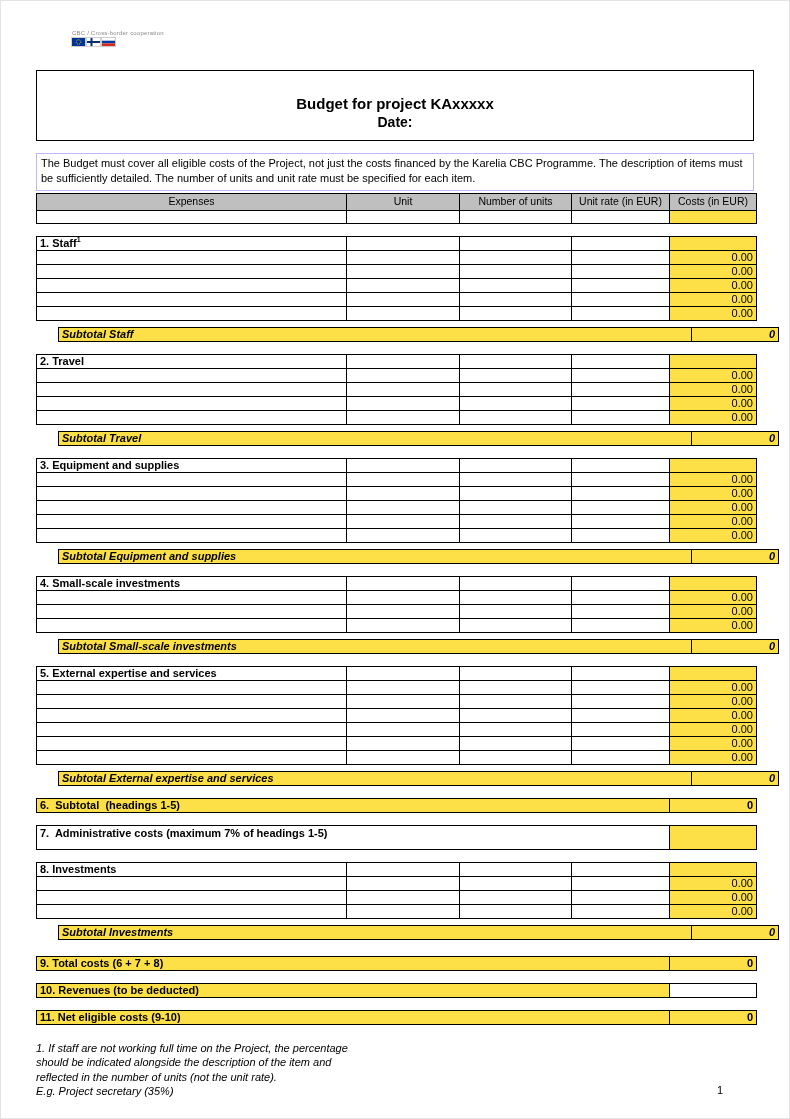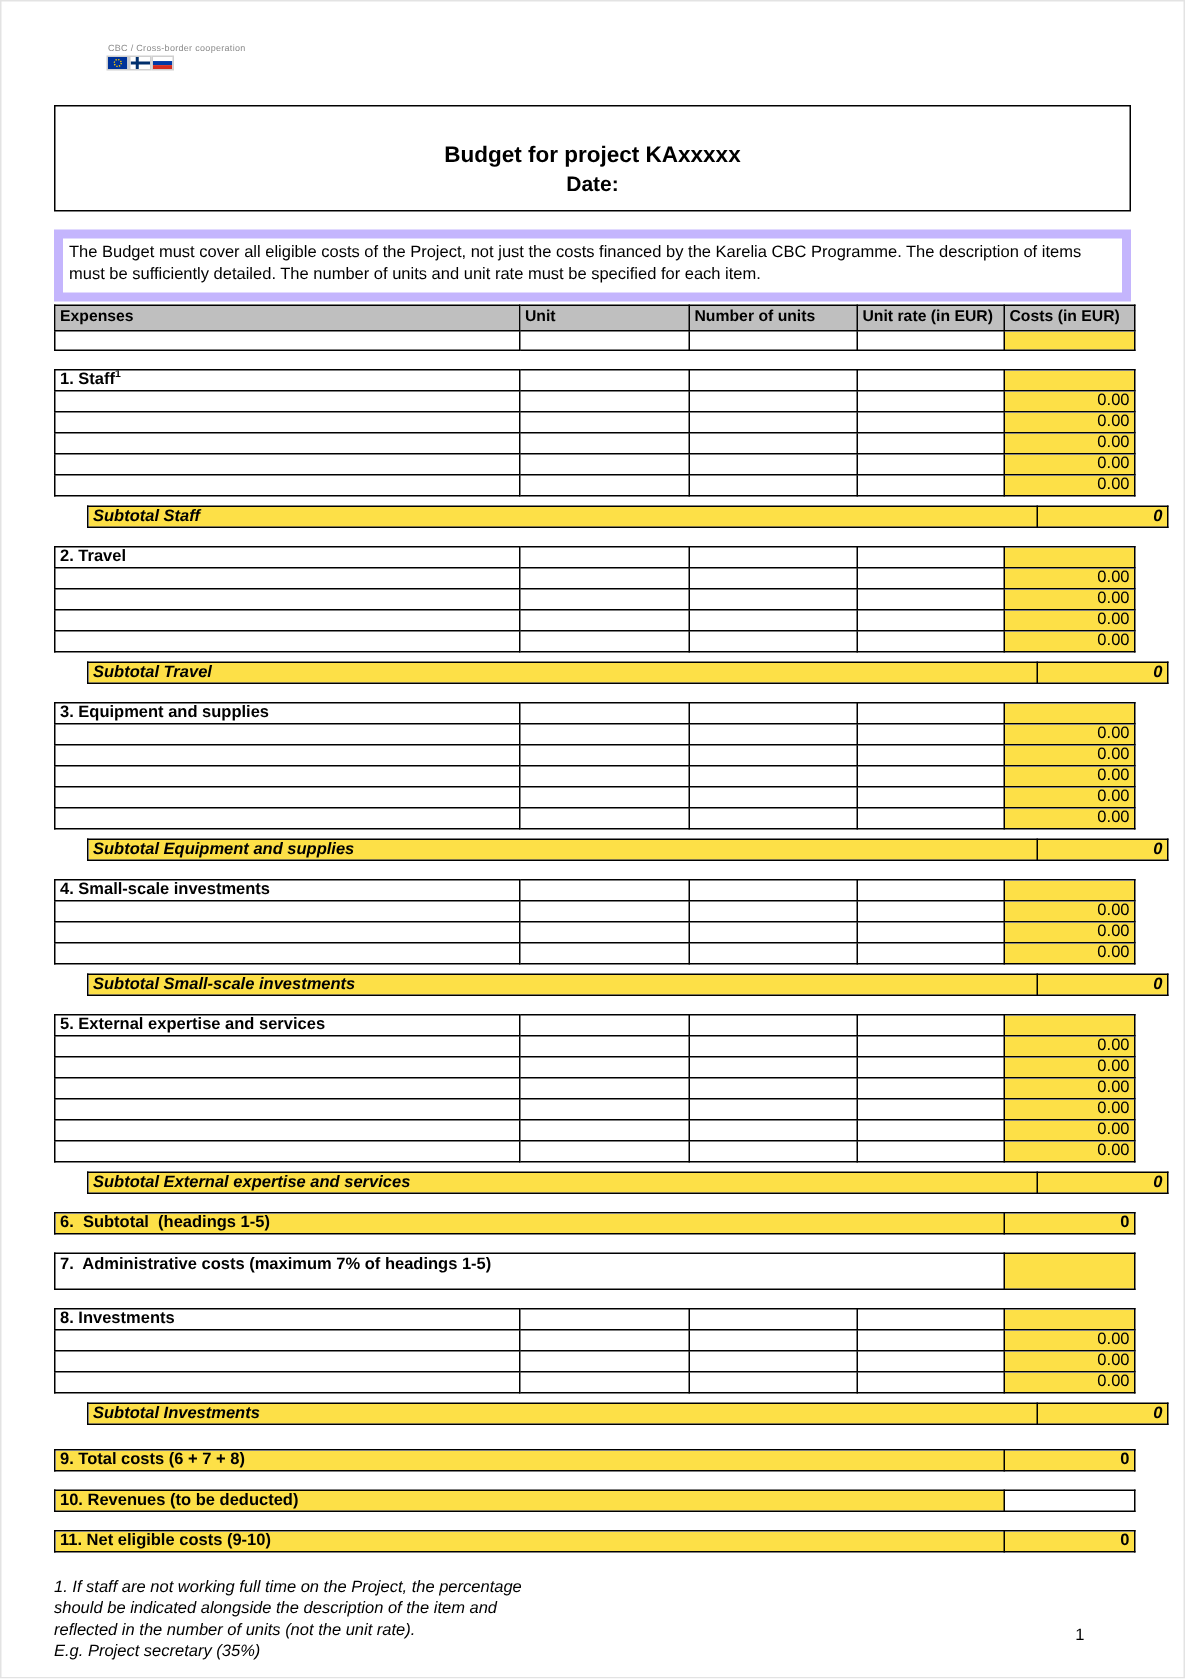--- a/index.html
+++ b/index.html
@@ -14,40 +14,40 @@
   .logo { height:40px; margin-left:36px; }
   .brand { color:#8ab32a; font-weight:bold; font-size:12px; letter-spacing:2px; }
   .brand-sub { font-size:6px; color:#8a8a8a; letter-spacing:.2px; margin-top:1px; }
   .flags { margin-top:2px; display:flex; gap:2px; align-items:center; }
   .flags svg { display:block; outline:1px solid #cfcfcf; }
 
   
   .title-box { border:1px solid #000; text-align:center; padding:4px 0 10px; }
   .doc-title { font-size:15px; font-weight:bold;margin-top:20px; }
   .doc-date { font-size:14px; font-weight:bold; margin-top:2px; }
-  .intro-box { border:6px solid #c4b5fd; margin-top:12px; font-size:11px; line-height:1.35; padding:2px 4px 4px; }
+  .intro-box { border:1px solid #c4b5fd; margin-top:12px; font-size:11px; line-height:1.35; padding:2px 4px 4px; }
 
   
   table.sec { border-collapse:collapse; width:720px; table-layout:fixed; margin-top:12px; }
   table.sec.gap-s { margin-top:6px;margin-left:22px; }
   table.sec.gap-l { margin-top:16px; }
   table.sec.gap-0 { margin-top:2px; }
   .sec td {
     border:1px solid #000; height:13px; line-height:13px; font-size:11px;
     padding:0 3px; overflow:hidden; white-space:pre; vertical-align:middle;
   }
   .c5 col:nth-child(1){ width:310px; }
   .c5 col:nth-child(2){ width:113px; }
   .c5 col:nth-child(3){ width:112px; }
   .c5 col:nth-child(4){ width:98px; }
   .c5 col:nth-child(5){ width:87px; }
   .two col:nth-child(1){ width:633px; }
   .two col:nth-child(2){ width:87px; }
 
-  .head td { background:#bfbfbf; font-weight:bold; font-size:10.5px; height:17px; }
+  .head td { background:#bfbfbf; font-weight:normal; text-align:center; font-size:10.5px; height:17px; }
   .shade { background:#fde047; }
   .num { text-align:right; }
   .b { font-weight:bold; }
   .bi { font-weight:bold; font-style:italic; }
   sup { font-size:7px; vertical-align:super; line-height:0; }
   .tall td { height:24px; vertical-align:top; padding-top:1px; }
 
   .footnote { margin-top:16px; font-size:11px; line-height:1.32; white-space:pre-line; width:360px;font-style:italic; }
   .page-number { position:absolute; right:66px; bottom:22px; font-size:11px; }
 </style>

